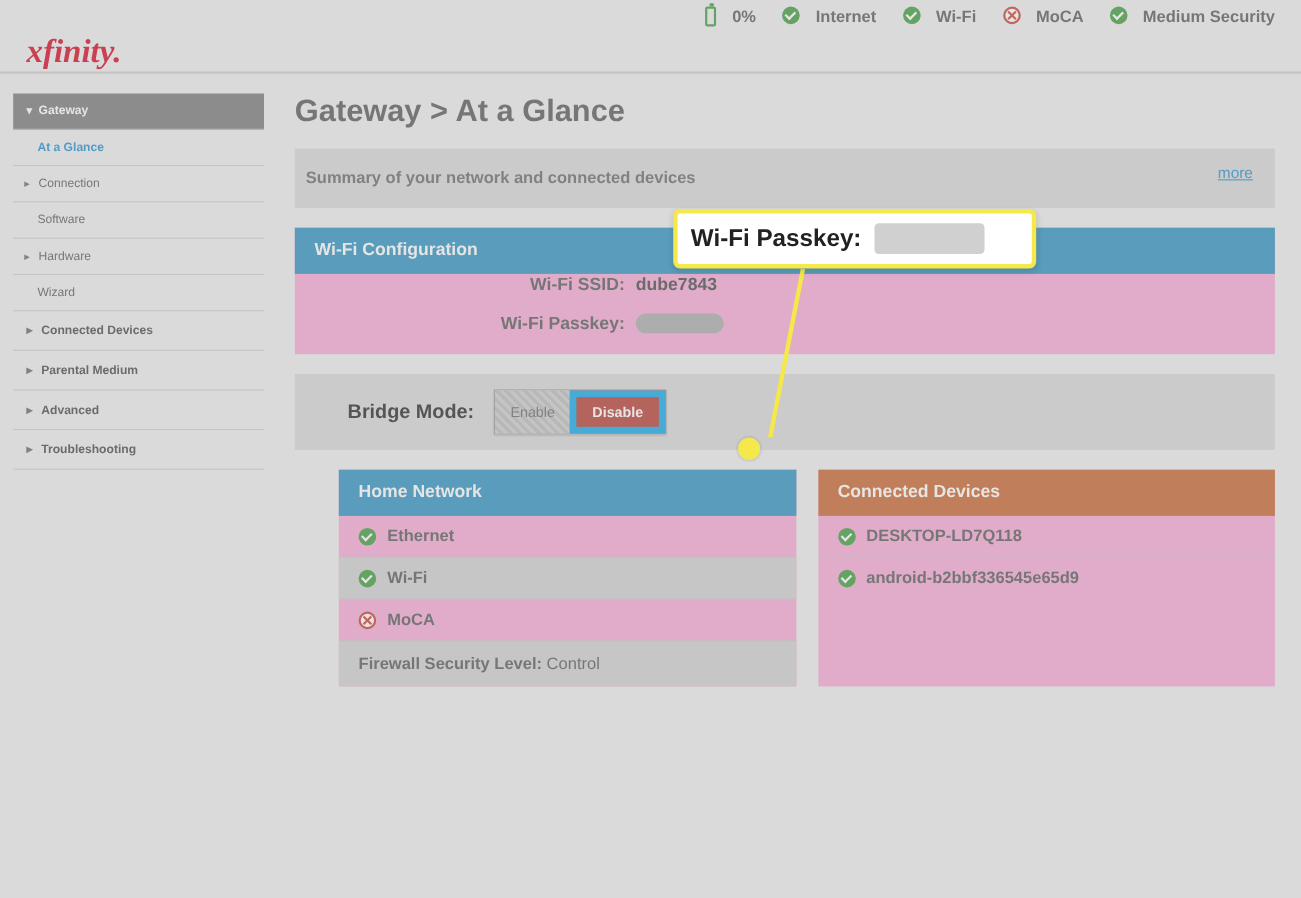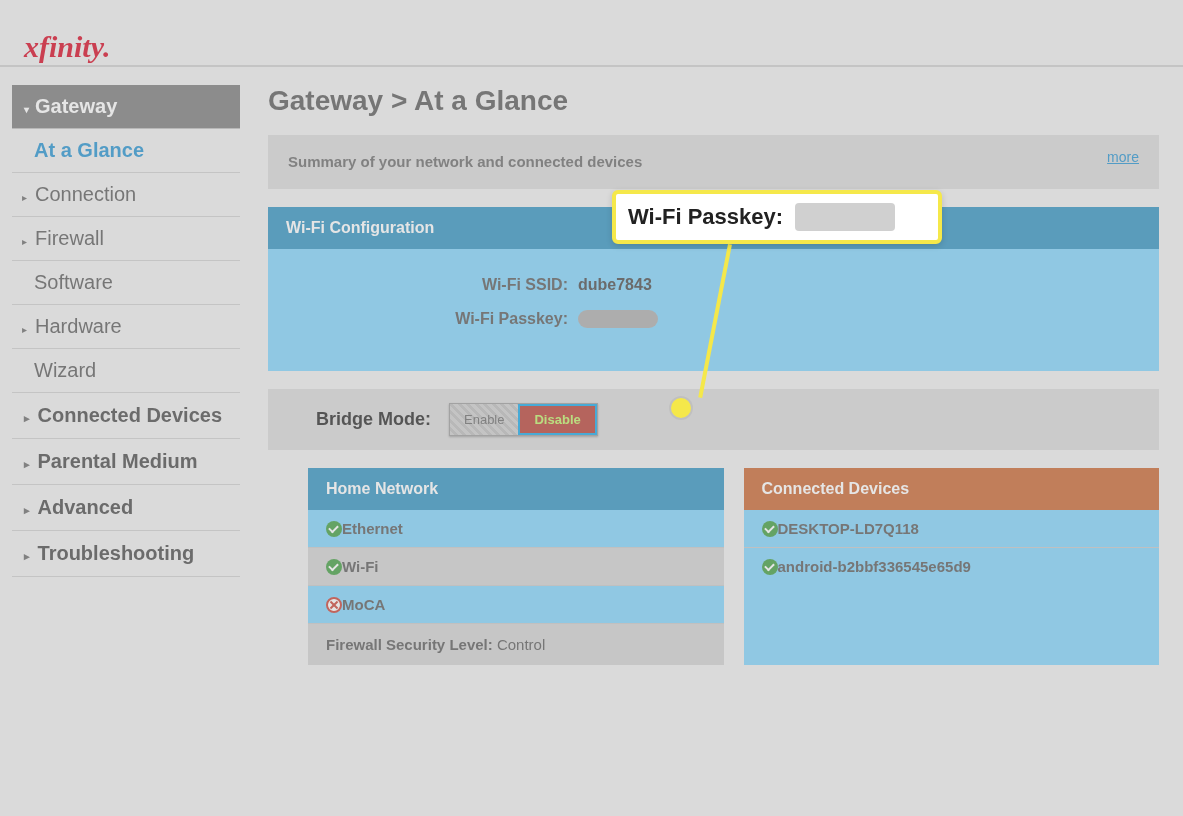--- a/index.html
+++ b/index.html
@@ -18,84 +18,90 @@
   .icon-ok { width: 16px; height: 16px; border-radius: 50%; background: #3a9a3a; position: relative; }
   .icon-ok::after { content:''; position:absolute; left:3px; top:4px; width:7px; height:4px; border-left:2px solid #fff; border-bottom:2px solid #fff; transform: rotate(-45deg); }
   .icon-err { width:16px; height:16px; border-radius:50%; background:#fff; border:2px solid #c93b2e; position:relative; }
   .icon-err::before, .icon-err::after { content:''; position:absolute; left:5px; top:1px; width:2px; height:10px; background:#c93b2e; }
   .icon-err::before { transform: rotate(45deg);} .icon-err::after { transform: rotate(-45deg);}
   .icon-batt { display:inline-block; width:10px; height:18px; border:2px solid #3a9a3a; border-radius:2px; position:relative; vertical-align:-4px;}
   .icon-batt::before { content:''; position:absolute; top:-5px; left:2px; width:4px; height:3px; background:#3a9a3a; border-radius:1px;}
 
   .main { display:flex; padding: 18px 24px 0 12px; gap: 28px; }
 
-  .sidebar { width: 228px; font-size: 20px; }
+  .sidebar { width: 228px; font-size: 11px; }
   .sidebar .group-header { background:#777; color:#fff; font-weight:bold; padding:10px 12px; border-bottom:1px solid #bbb; }
   .sidebar .group-header::before { content:'▾'; font-size:10px; margin-right:6px;}
   .sidebar .item { padding:10px 12px 10px 22px; border-bottom:1px solid #ccc; color:#555; cursor:pointer; }
   .sidebar .item.active { color:#1e8fcf; font-weight:bold; }
   .sidebar .item.has-child::before { content:'▸'; font-size:10px; margin-right:8px; margin-left:-12px; color:#666;}
   .sidebar .top-item { padding:11px 12px; border-bottom:1px solid #ccc; font-weight:bold; color:#444; cursor:pointer;}
   .sidebar .top-item::before { content:'▸'; font-size:11px; margin-right:8px; color:#666;}
 
   .content { flex:1; }
   .page-title { font-size:28px; font-weight:bold; color:#555; margin-bottom:18px; }
 
-  .summary-box { background:#d8d8d8; padding:18px 20px; margin-bottom:18px; position:relative; }
+  .summary-box { background:#d8d8d8; padding:18px 10px; margin-bottom:18px; position:relative; }
   .summary-box .txt { color:#666; font-weight:bold; font-size:15px;}
   .summary-box .more { position:absolute; right:20px; top:14px; color:#1e8fcf; text-decoration:underline; font-size:14px; cursor:pointer;}
 
-  .panel { background:#7dd3fc; margin-bottom:18px; }
+  .panel { background:#f9a8d4; margin-bottom:18px; }
   .panel-header { padding:12px 18px; color:#fff; font-weight:bold; font-size:16px; }
   .panel-header.blue { background:#2a8fbf; }
   .panel-header.orange { background:#c8622a; }
-  .panel-body { padding: 27px 20px; }
+  .panel-body { padding: 2px 20px; }
 
   .wifi-row { display:flex; align-items:center; margin-bottom:16px; }
   .wifi-row .lbl { width:290px; text-align:right; font-weight:bold; color:#555; padding-right:10px; }
   .wifi-row .val { font-weight:bold; color:#444; }
   .blur-pill { display:inline-block; width:80px; height:18px; background:#aaa; border-radius:9px; vertical-align:-4px;}
 
   .bridge-box { background:#d8d8d8; padding:14px 20px 14px 48px; margin-bottom:18px; display:flex; align-items:center; gap:12px;}
   .bridge-label { font-weight:bold; font-size:18px; color:#222; margin-right:6px;}
   .btngrp { display:inline-flex; border:1px solid #999; box-shadow:0 1px 2px rgba(0,0,0,0.3);}
   .btngrp button { border:none; padding:6px 14px; font-size:13px; cursor:pointer; }
   .btngrp .enable { background: repeating-linear-gradient(45deg,#ccc,#ccc 3px,#bbb 3px,#bbb 6px); color:#666; }
-  .btngrp .disable { background:#b53a2e; color:#bef264; font-weight:bold; border:2px solid #0ea5e9;}
+  .btngrp .disable { background:#b53a2e; color:#ffffff; font-weight:bold; border:6px solid #0ea5e9;}
 
   .two-col { display:flex; gap:20px;padding-left:40px; }
   .two-col .panel { flex:1; margin-bottom:0; }
-  .list-row { display:flex; align-items:center; padding:10px 18px; border-bottom:1px solid #c6c6c6; font-weight:bold; color:#555; font-size:15px;}
+  .list-row { display:flex; align-items:center; gap:10px; padding:10px 18px; border-bottom:1px solid #c6c6c6; font-weight:bold; color:#555; font-size:15px;}
   .list-row.alt { background:#cfcfcf; }
   .list-row:last-child { border-bottom:none;align-items:flex-end; }
   .fw-row { padding:12px 18px; background:#cfcfcf; color:#555; font-size:15px;}
   .fw-row b { font-weight:bold; }
 
   
   .callout { position:absolute; z-index:60; top:190px; left:612px; width:330px; height:54px; background:#fff; border:4px solid #f5e84a; border-radius:6px; display:flex; align-items:center; padding:0 12px; box-shadow:0 2px 6px rgba(0,0,0,0.15);}
   .callout-lbl { font-size:22px; font-weight:bold; color:#222; margin-right:12px;}
   .callout-blur { width:100px; height:28px; background:#d0d0d0; border-radius:4px; }
   .callout-line { position:absolute; z-index:59; left:728px; top:244px; width:4px; height:156px; background:#f5e84a; transform: rotate(11deg); transform-origin: top left; }
   .callout-dot { position:absolute; z-index:61; left:671px; top:398px; width:20px; height:20px; border-radius:50%; background:#f5e84a; box-shadow:0 0 0 2px rgba(0,0,0,0.05);}
 </style>
 </head>
 <body>
 
 <div class="header">
   <div class="logo">xfinity.</div>
   <div class="header-right">
+    <div class="status-bar">
+      <span><span class="icon-batt"></span> <span>0%</span></span>
+      <span><span class="icon icon-ok"></span> <span>Internet</span></span>
+      <span><span class="icon icon-ok"></span> <span>Wi-Fi</span></span>
+      <span><span class="icon icon-err"></span> <span>MoCA</span></span>
+      <span><span class="icon icon-ok"></span> <span>Medium Security</span></span>
+    </div>
   </div>
 </div>
 
 <div class="main">
   <div class="sidebar">
     <div class="group-header">Gateway</div>
     <div class="item active">At a Glance</div>
     <div class="item has-child">Connection</div>
-    <div class="item has-child">Firewall</div>
     <div class="item">Software</div>
     <div class="item has-child">Hardware</div>
     <div class="item">Wizard</div>
     <div class="top-item">Connected Devices</div>
     <div class="top-item">Parental Medium</div>
     <div class="top-item">Advanced</div>
     <div class="top-item">Troubleshooting</div>
   </div>
 
   <div class="content">

